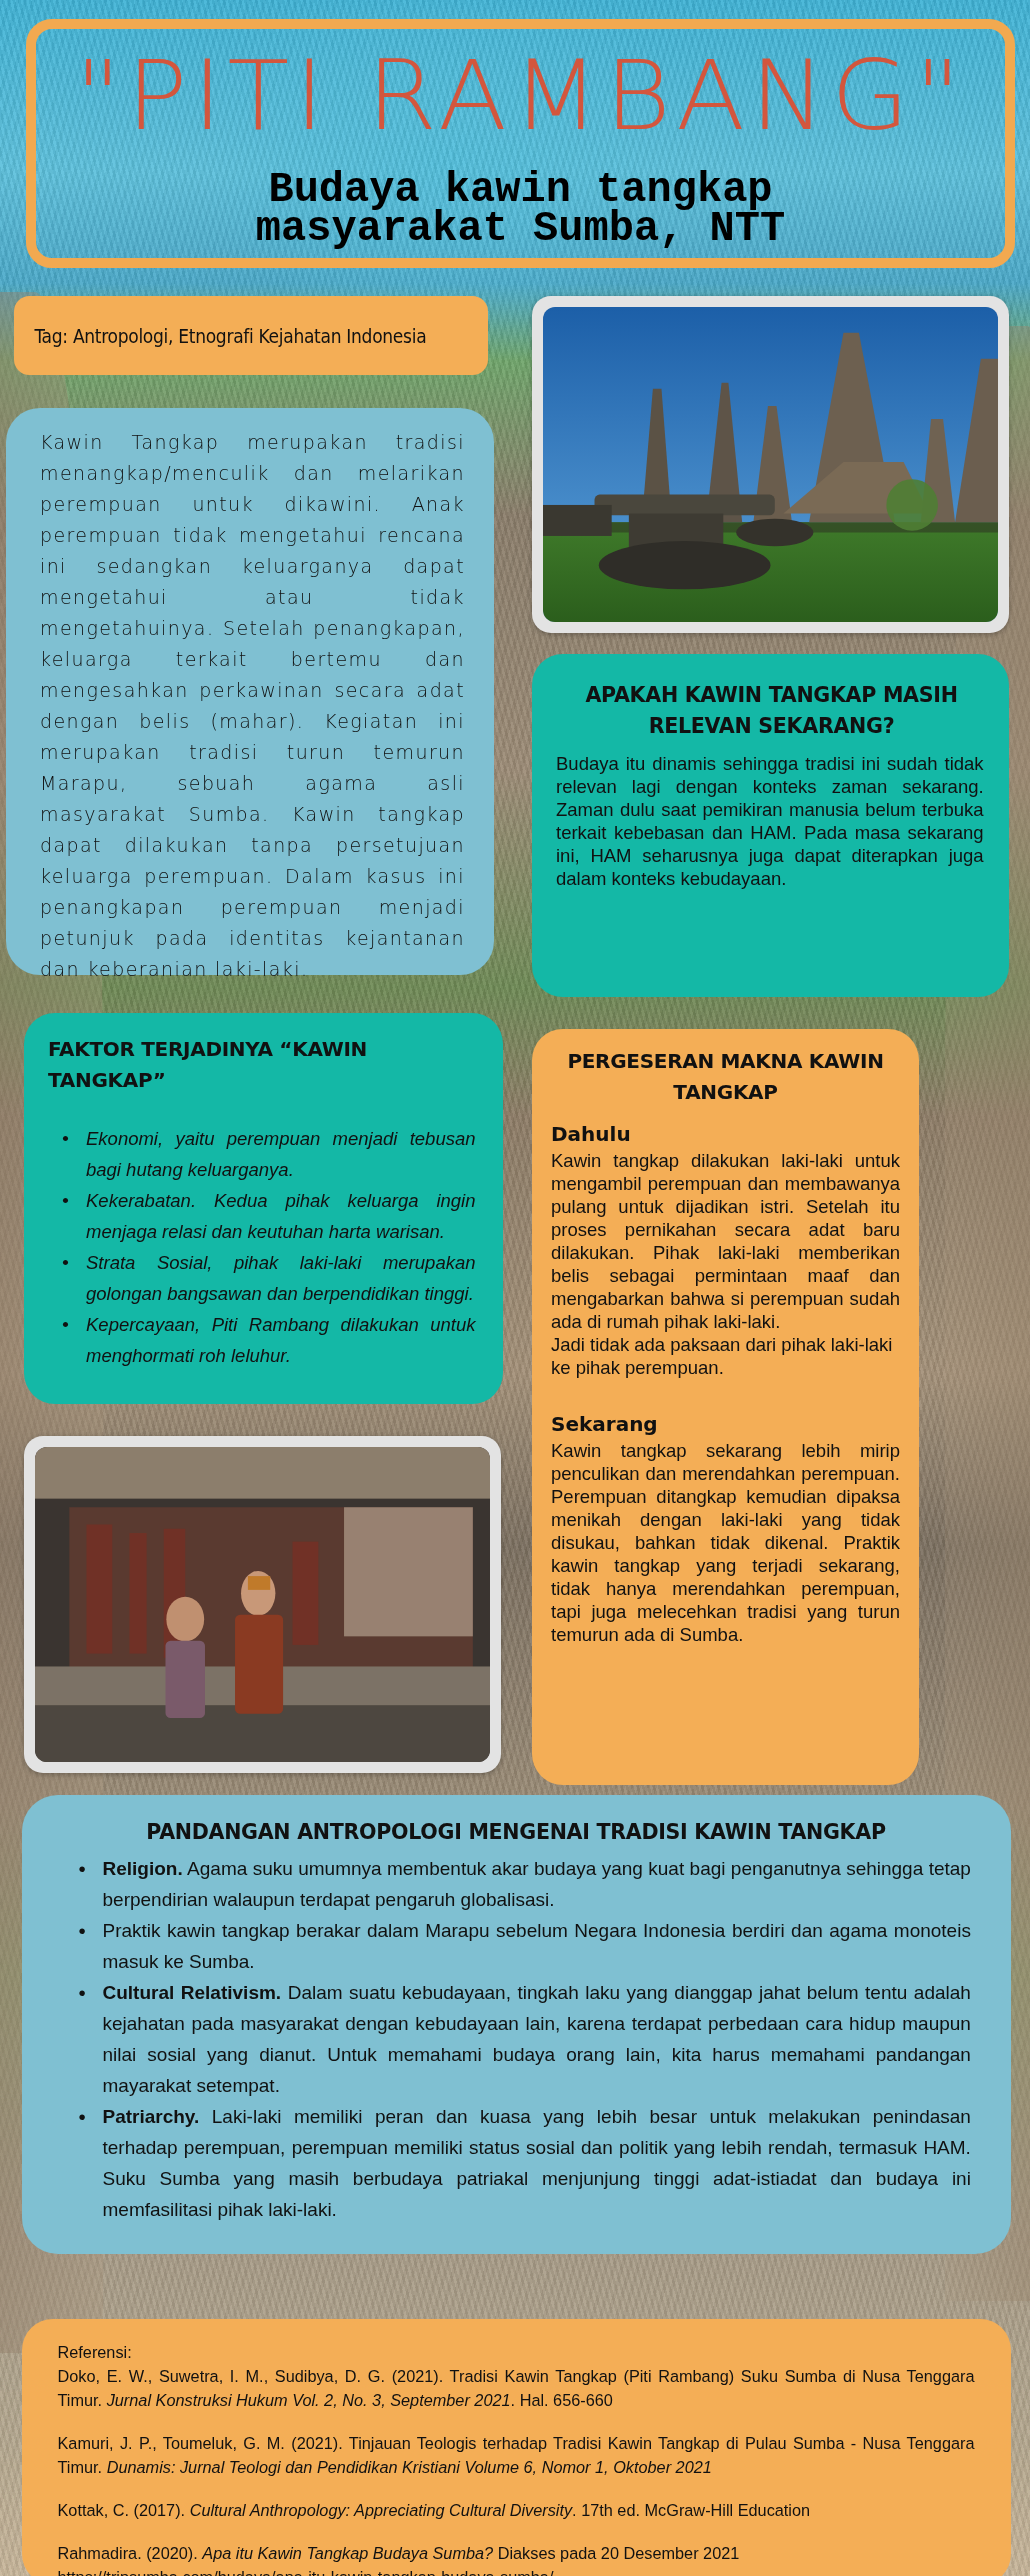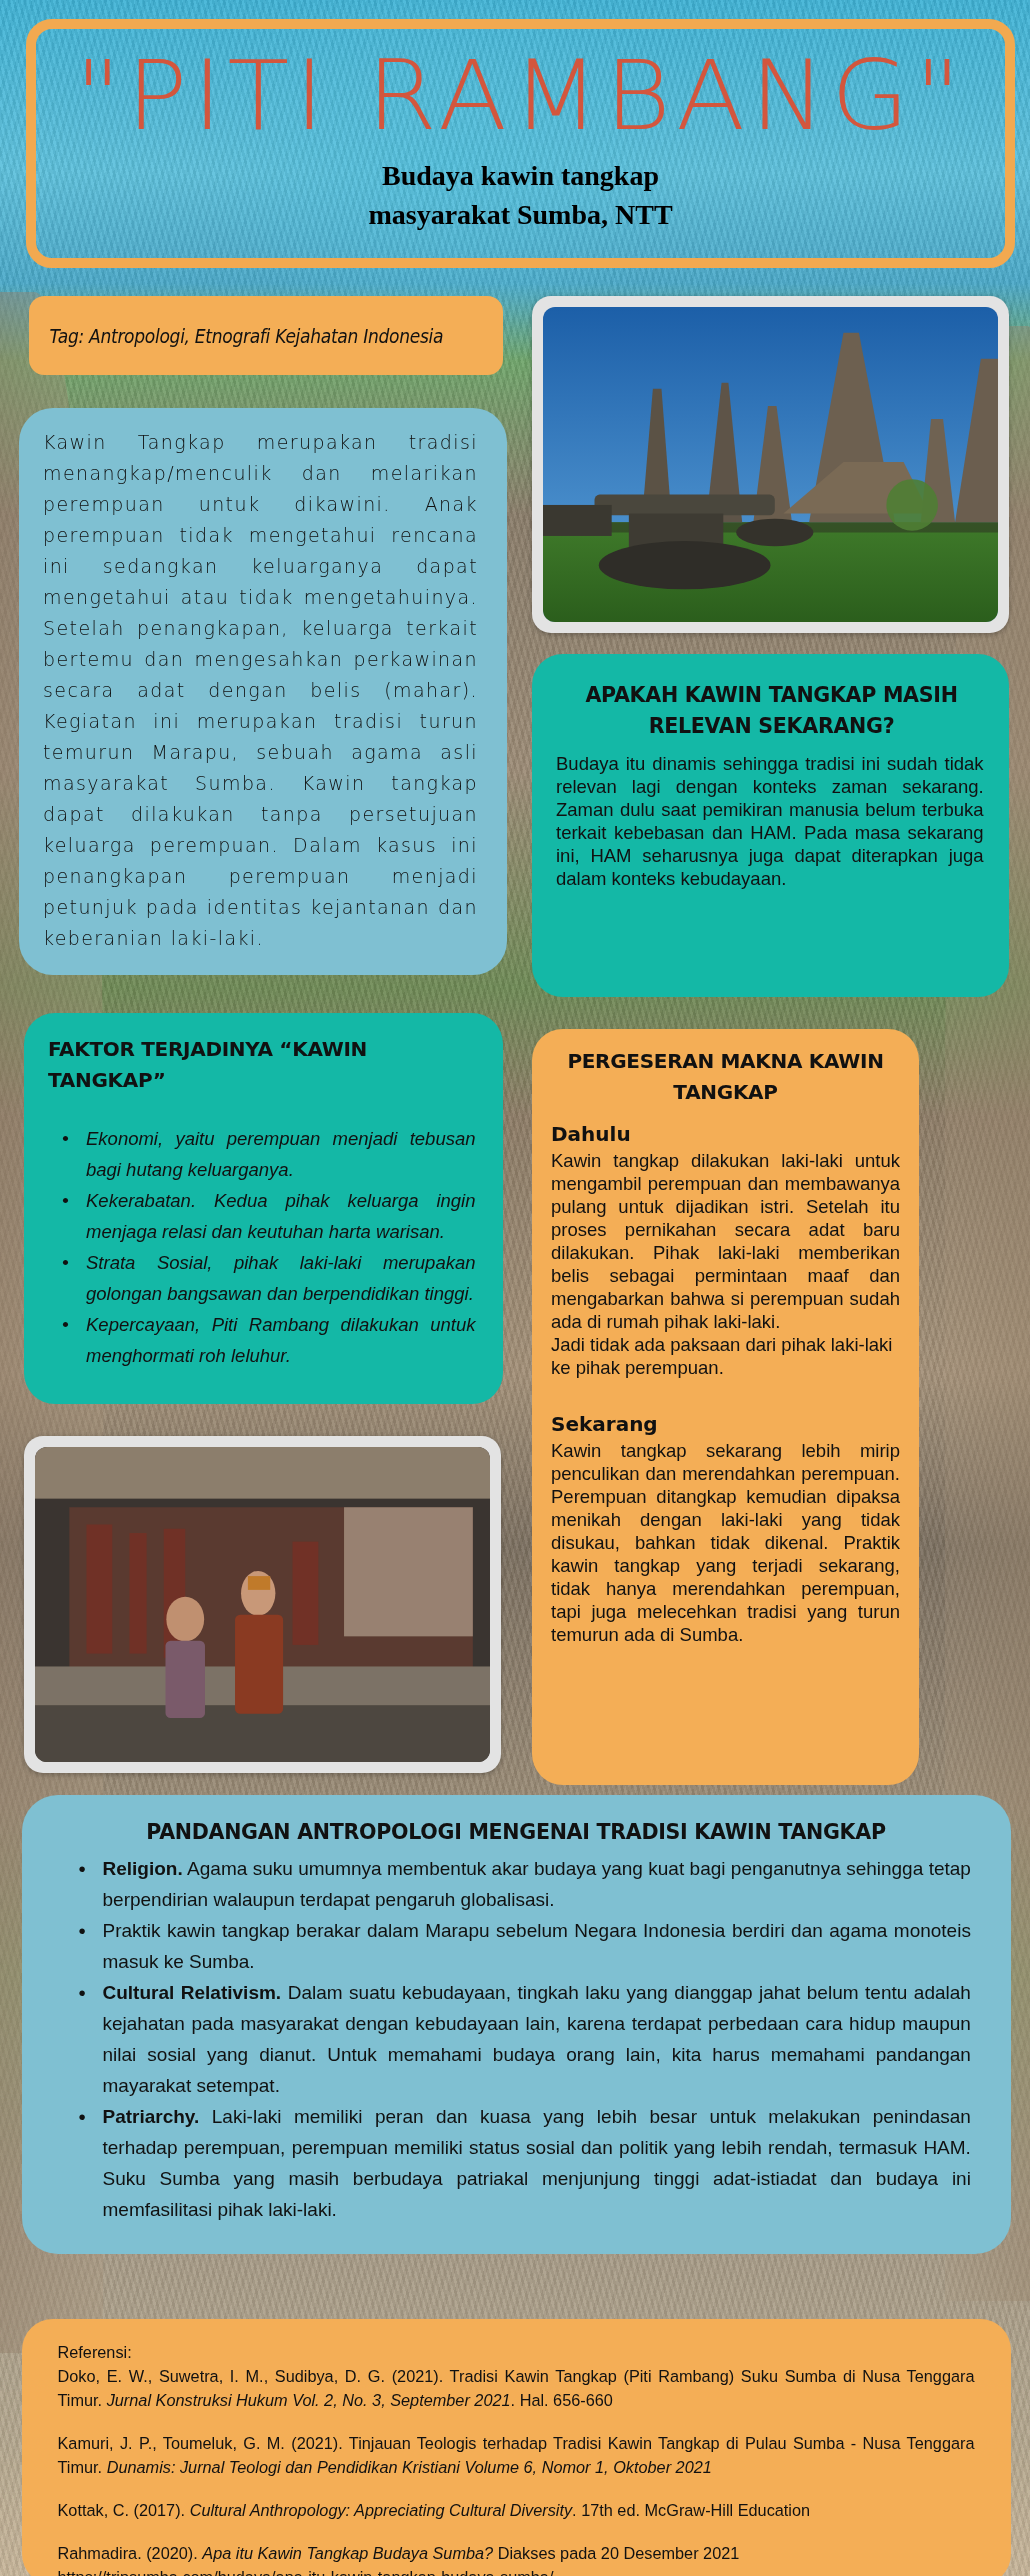--- a/index.html
+++ b/index.html
@@ -42,36 +42,36 @@
     }
     .title {
       margin-top: 15.5px;
       font-family: "DejaVu Sans", sans-serif;
       font-weight: 300;
       font-size: 101px; letter-spacing: 5.2px;
       color: #d3563d; line-height: 103px;
       transform: scaleY(0.95);
     }
     .subtitle {
-      margin-top: 8px;
-      font-family: Liberation Serif, serif; font-weight: bold;
-      font-size: 28px; line-height: 39px; color: #000;
+      margin-top: 23px;
+      font-family: Liberation Mono, monospace; font-weight: bold;
+      font-size: 42px; line-height: 39px; color: #000;
     }
 
     .box { position: absolute; border-radius: 27.5px; }
     .orange { background: #f4ae56; }
     .coral  { background: #14b8a6; }
     .blue   { background: #7fc0d2; }
 
-    .tag-box { left: 29px; top: 296px; width: 474px; height: 79px; border-radius: 15.5px;
-      display: flex; align-items: center; padding-left: 20.6px; font-style: italic; }
+    .tag-box { left: 14px; top: 296px; width: 474px; height: 79px; border-radius: 15.5px;
+      display: flex; align-items: center; padding-left: 20.6px; }
     .tag-text { font-size: 19px; font-family: "DejaVu Sans Condensed", "DejaVu Sans", sans-serif; letter-spacing: -0.3px; }
 
-    .intro-box { left: 19px; top: 408px; width: 488px; height: 567px; border-radius: 34px;
-      padding: 19px 29px 0 24px; }
+    .intro-box { left: 6px; top: 408px; width: 488px; height: 567px; border-radius: 34px;
+      padding: 19px 29px 0 34px; }
     .intro-text {
       font-family: "DejaVu Sans", sans-serif; font-size: 19px; line-height: 31px;
       letter-spacing: 1.4px; text-align: justify; font-weight: 300;
     }
 
     .photo-frame {
       position: absolute; background: #e3e3e3; border-radius: 19px; padding: 11px;
       box-shadow: 0 1.7px 5.2px rgba(0,0,0,0.25);
     }
     .photo-inner { width: 100%; height: 100%; border-radius: 12px; overflow: hidden; position: relative; }

